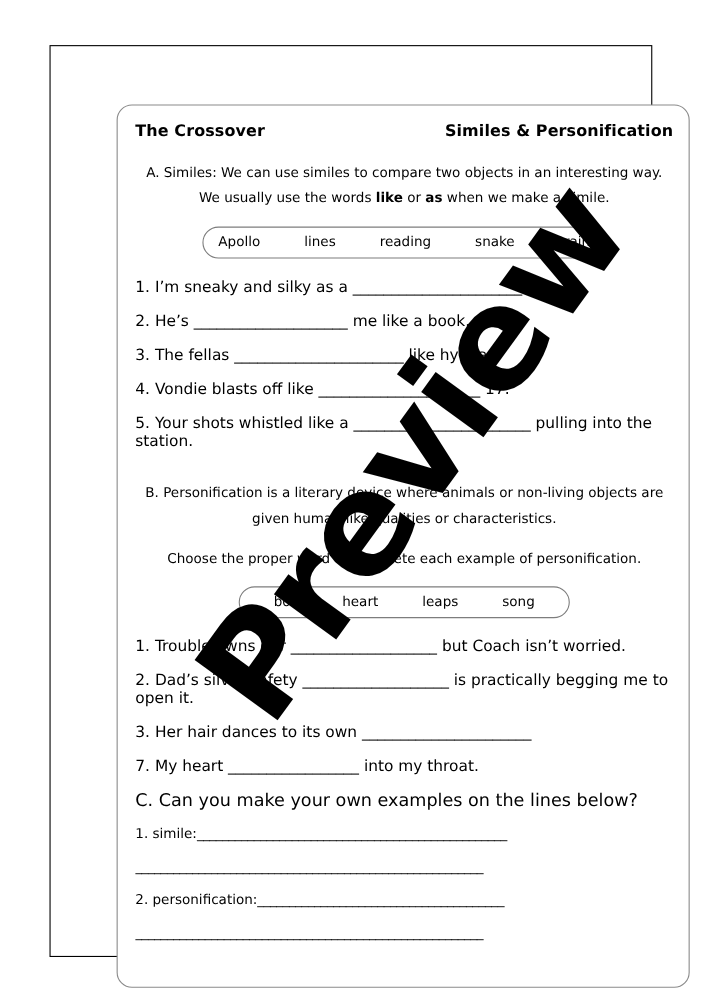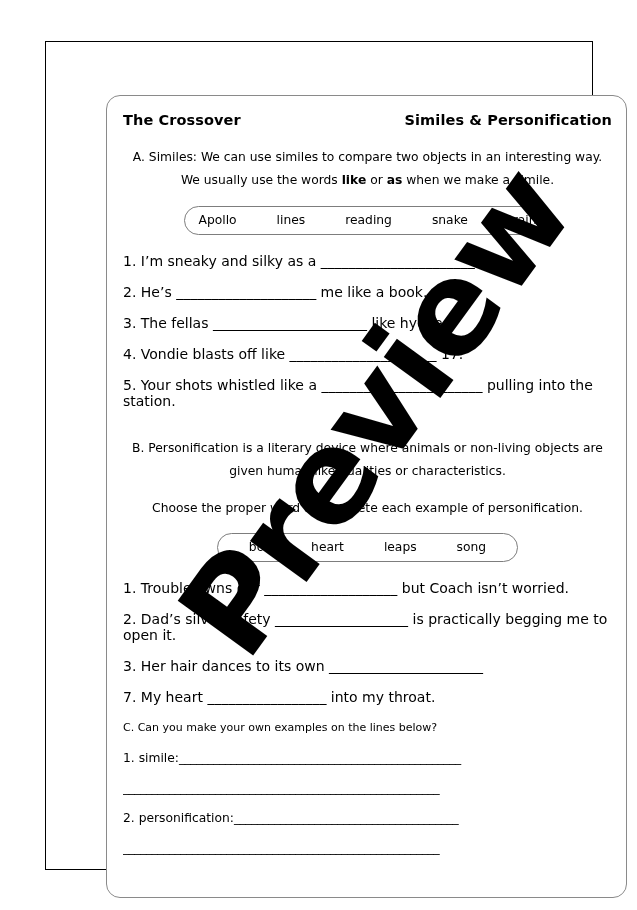--- a/index.html
+++ b/index.html
@@ -113,21 +113,21 @@
   .wordbank .word { white-space: nowrap; }
 
   
   .item {
     font-size: 14px;
     line-height: 16px;
     margin: 0 0 15px 0;
   }
 
   .section-c-q {
-    font-size: 11px;
+    font-size: 16px;
     line-height: 16px;
     margin: 0 0 14px 0;
   }
 
   
   .answer-block { margin-bottom: 14px; }
   .answer-line {
     font-size: 12.3px;
     line-height: 16px;
     white-space: nowrap;

